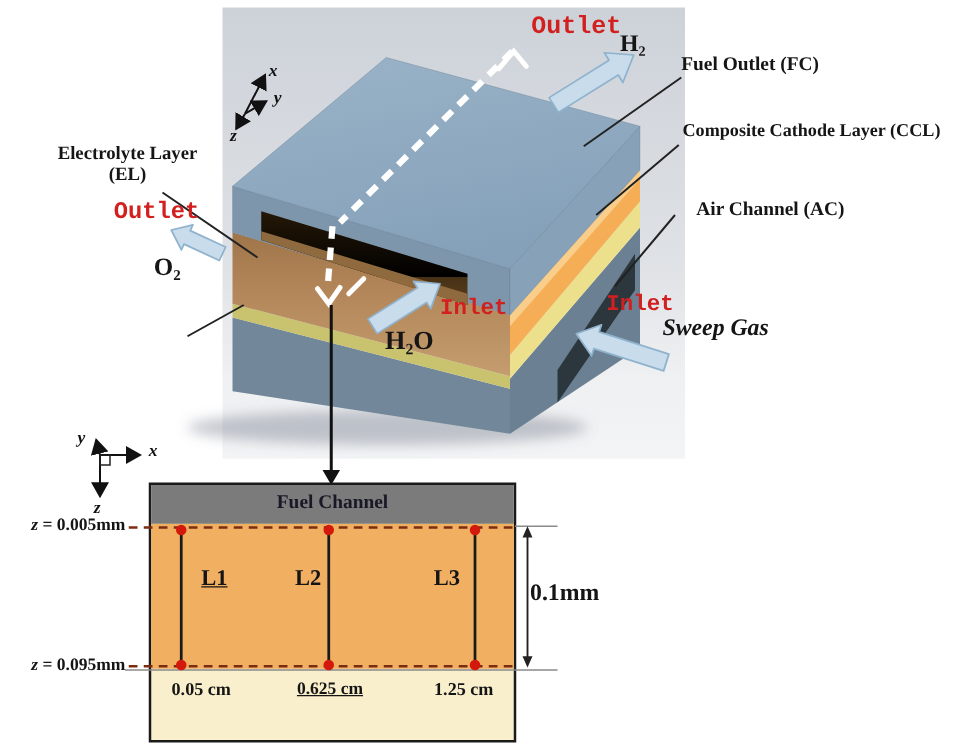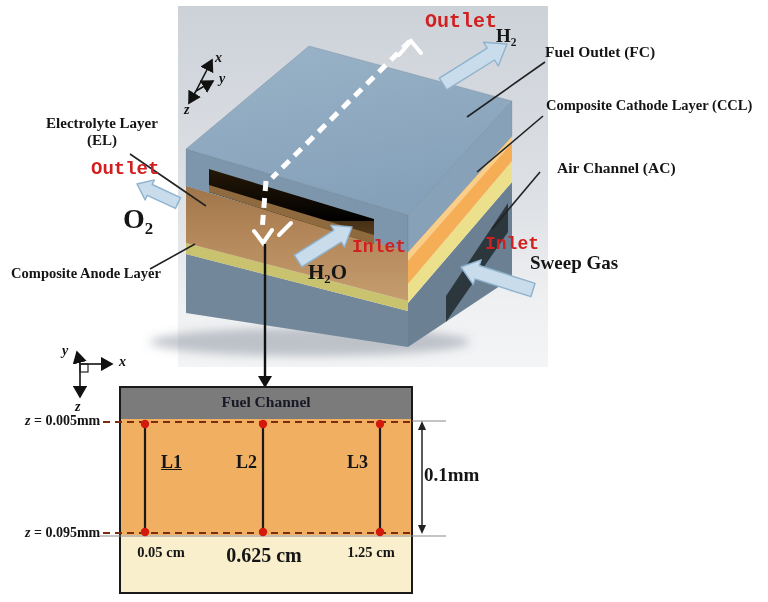--- a/index.html
+++ b/index.html
@@ -7,41 +7,41 @@
           font-family:"Liberation Serif","DejaVu Serif",serif;}
   #scene{position:absolute;left:0;top:0;}
   .lbl{position:absolute;font-weight:bold;color:#151515;line-height:1.12;white-space:nowrap;}
   .red{color:var(--red-label);font-family:Liberation Mono, monospace;}
   .ctr{text-align:center;white-space:normal;}
   .axis-lbl{position:absolute;font-weight:bold;font-style:italic;font-size:14px;color:#111;}
   .zlbl::first-letter{font-style:italic;}
 
   #el-label{left:40px;top:115px;width:124px;font-size:15px;}
   #outlet-left{left:91px;top:159px;font-size:19px;}
-  #o2{left:123px;top:203px;font-size:28px;}
+  #o2{left:123px;top:203px;font-size:20px;}
   #cal-label{left:4px;top:265px;width:164px;font-size:14.5px;}
   #fc-label{left:545px;top:43px;font-size:15.5px;}
   #ccl-label{left:546px;top:97px;font-size:14.5px;}
   #ac-label{left:542px;top:159px;font-size:15.5px;margin-left:15px;}
   #h2-top{left:496px;top:25px;font-size:19px;}
   #outlet-top{left:425px;top:11px;font-size:20px;}
   #inlet-center{left:352px;top:237px;font-size:18px;}
   #h2o{left:308px;top:261px;font-size:21px;}
   #inlet-right{left:485px;top:234px;font-size:18px;}
-  #sweep-gas{left:530px;top:252px;font-size:19px;}
+  #sweep-gas{left:530px;top:252px;font-size:19px;font-style:italic;}
 
   #z-top-label{left:25px;top:413px;width:93px;text-align:left;font-size:14px;}
   #z-bottom-label{left:25px;top:525px;width:93px;font-size:14px;}
   #fuel-channel-label{left:120px;top:393px;width:292px;font-size:15.5px;color:#181826;}
   #l1-label{left:161px;top:452px;font-size:18px;text-decoration:underline;}
   #l2-label{left:236px;top:452px;font-size:18px;text-align:right;}
   #l3-label{left:347px;top:452px;font-size:18px;}
   #dim-label{left:424px;top:464px;font-size:19px;}
   #x1-label{left:125px;top:544px;width:72px;font-size:14.5px;}
-  #x2-label{left:224px;top:544px;width:80px;font-size:20px;}
+  #x2-label{left:224px;top:544px;width:80px;font-size:14px;text-decoration:underline;}
   #x3-label{left:334px;top:544px;width:74px;font-size:14.5px;}
   #electrolyte-label{left:120px;top:566px;width:292px;font-size:16.5px;}
 
   #ax3d-x{left:215px;top:50px;}
   #ax3d-y{left:219px;top:71px;}
   #ax3d-z{left:184px;top:102px;}
   #ax2d-x{left:119px;top:354px;}
   #ax2d-y{left:62px;top:343px;}
   #ax2d-z{left:75px;top:399px;}
 
@@ -185,21 +185,20 @@
   </g>
 </svg>
 
 <div class="lbl ctr" id="el-label">
   <div>Electrolyte Layer</div>
   <div>(EL)</div>
 </div>
 <div class="lbl red" id="outlet-left">Outlet</div>
 <div class="lbl" id="o2">O₂</div>
 <div class="lbl ctr" id="cal-label">
-  <div>Composite Anode Layer</div>
 </div>
 <div class="lbl" id="fc-label">Fuel Outlet (FC)</div>
 <div class="lbl" id="ccl-label">Composite  Cathode Layer (CCL)</div>
 <div class="lbl" id="ac-label">Air Channel (AC)</div>
 <div class="lbl" id="h2-top">H₂</div>
 <div class="lbl red" id="outlet-top">Outlet</div>
 <div class="lbl red" id="inlet-center">Inlet</div>
 <div class="lbl" id="h2o">H₂O</div>
 <div class="lbl red" id="inlet-right">Inlet</div>
 <div class="lbl" id="sweep-gas">Sweep Gas</div>

